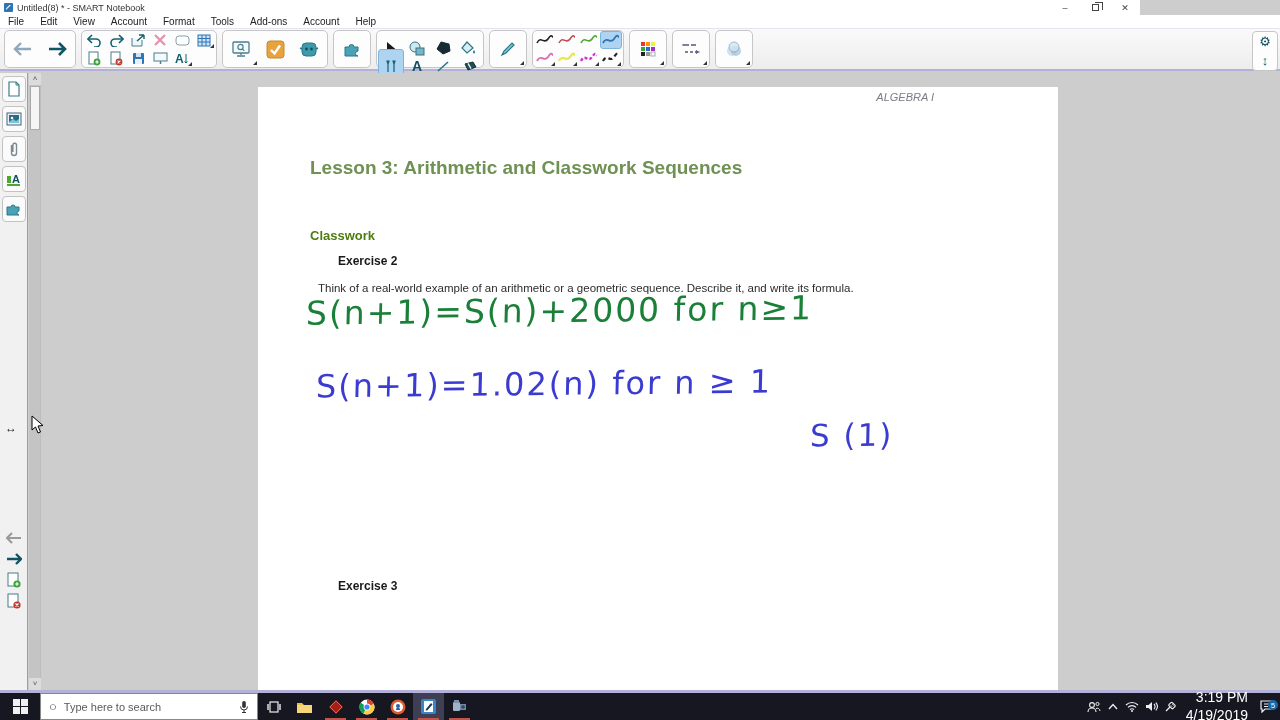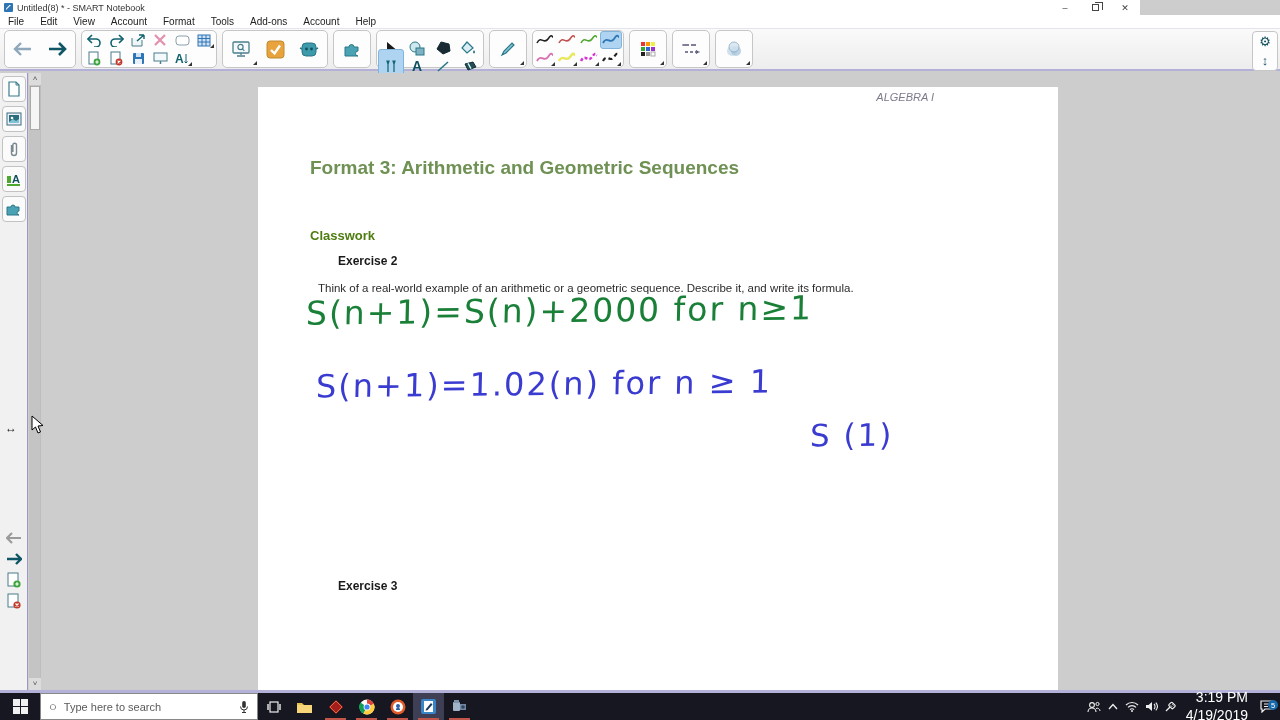--- a/index.html
+++ b/index.html
@@ -455,21 +455,21 @@
 
     <div id="scrollstrip">
       <div class="arr" style="top:0;">˄</div>
       <div id="scroll-thumb"></div>
       <div class="arr" style="bottom:0;">˅</div>
     </div>
 
     <div id="canvas">
       <div id="page">
         <div class="doc-header">ALGEBRA I</div>
-        <div class="doc-title">Format 3:  Arithmetic and Geometric Sequences</div>
+        <div class="doc-title">Lesson 3:  Arithmetic and Classwork Sequences</div>
         <div class="doc-classwork">Classwork</div>
         <div class="doc-ex-label" style="top:167px;">Exercise 2</div>
         <div class="doc-para" style="top:193px; width:660px;">Think of a real-world example of an arithmetic or a geometric sequence.  Describe it, and write its formula.</div>
 
         <div class="hw hw-green">S(n+1)=S(n)+2000    for n≥1</div>
         <div class="hw hw-blue1">S(n+1)=1.02(n)  for n ≥ 1</div>
         <div class="hw hw-blue2">S (1)</div>
 
         <div class="doc-ex-label" style="top:492px;">Exercise 3</div>
       </div>

